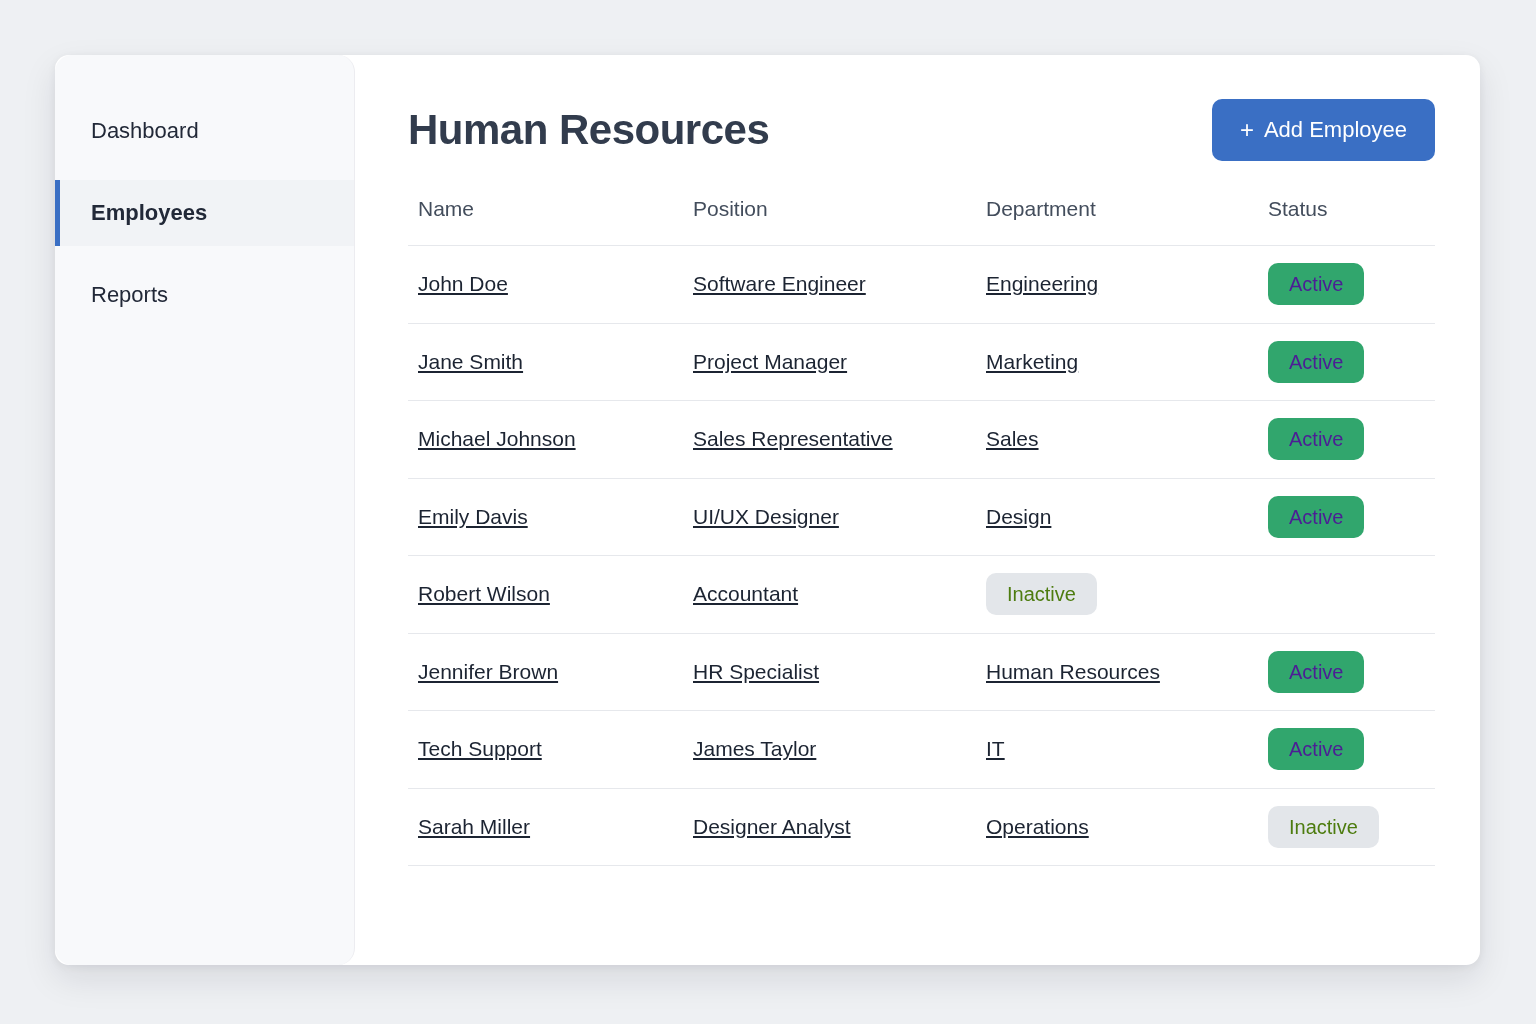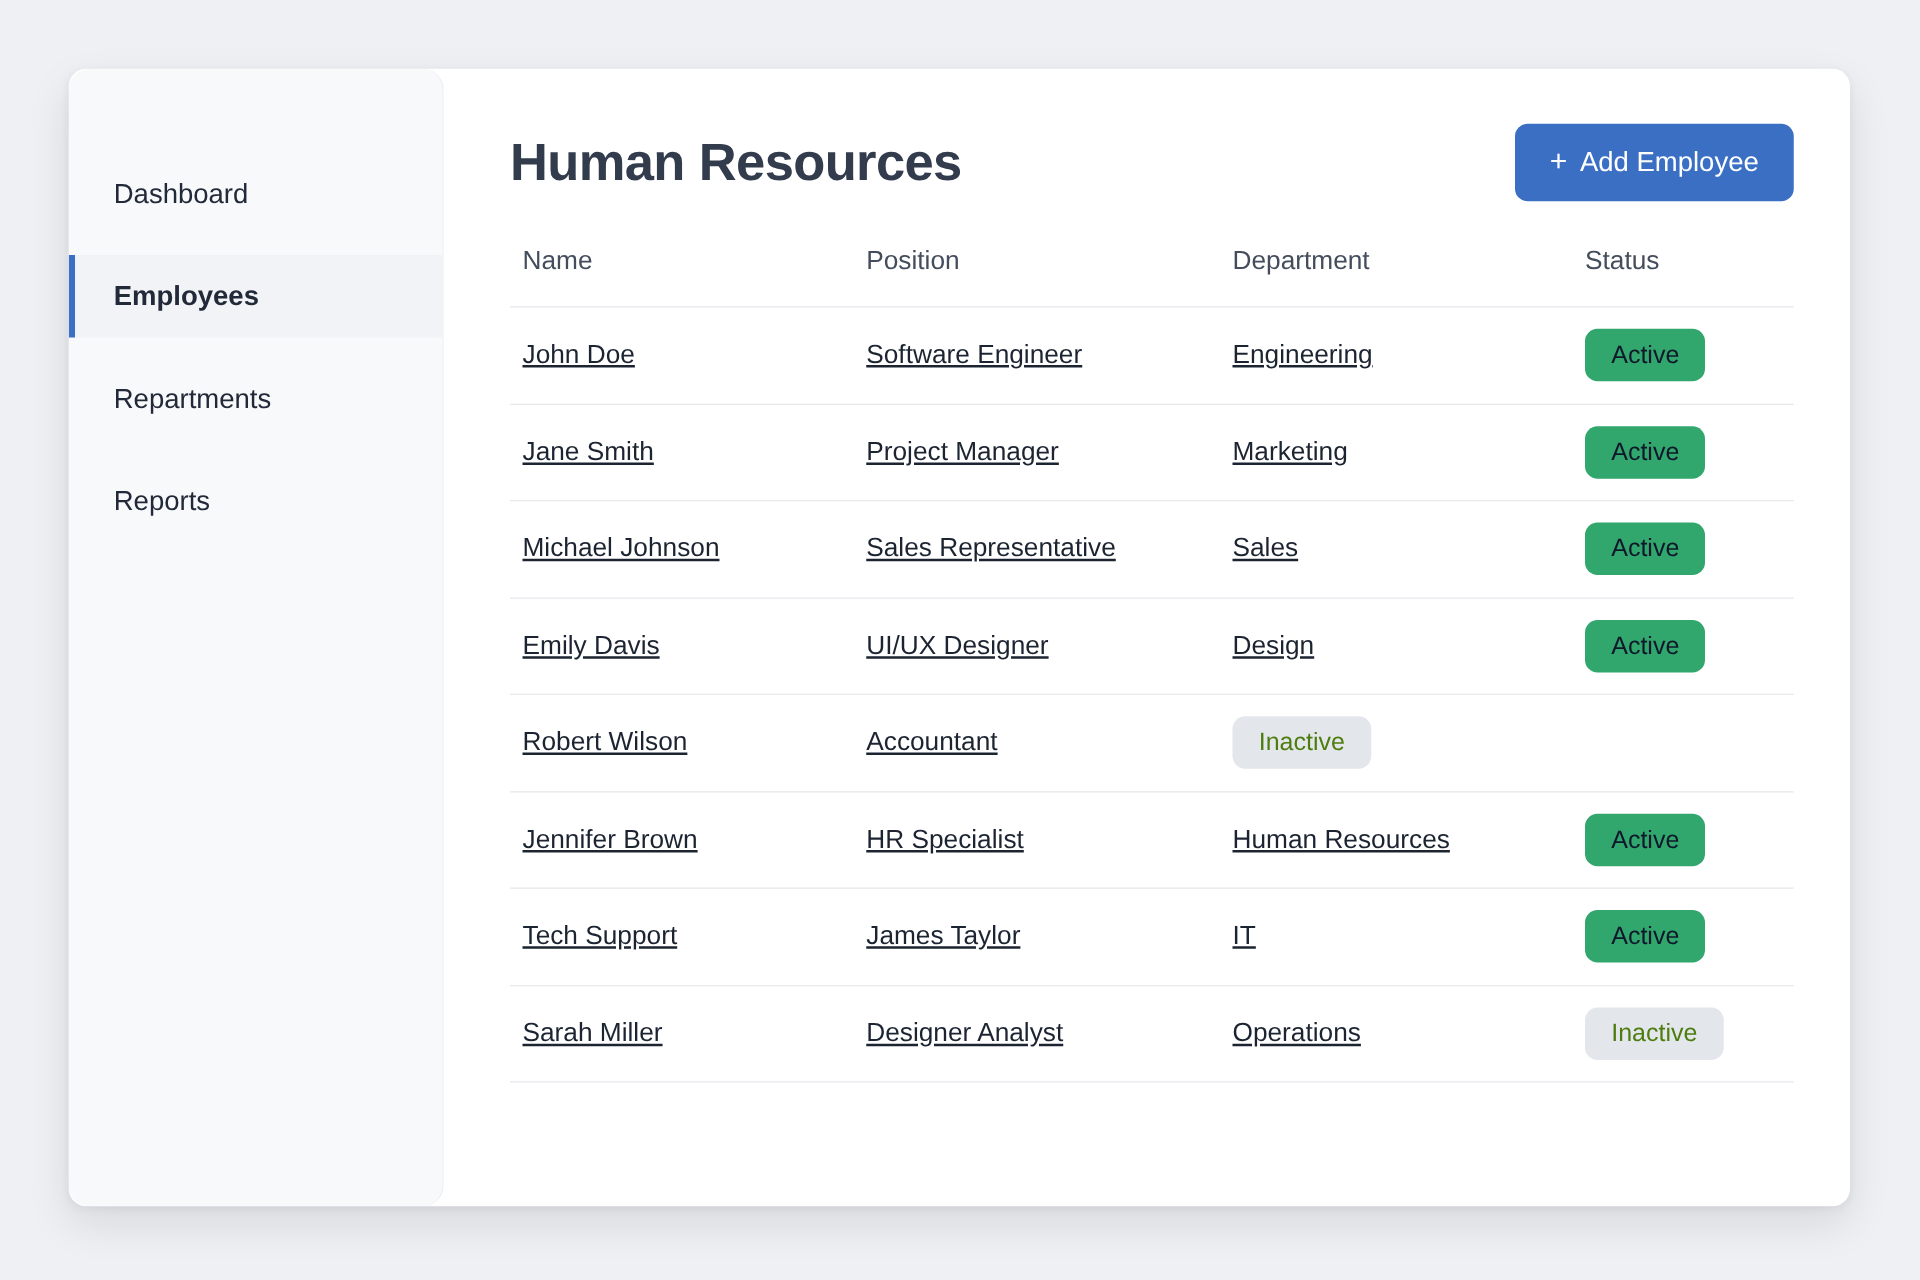--- a/index.html
+++ b/index.html
@@ -17,21 +17,21 @@
     border-radius:14px;
     box-shadow:0 14px 34px rgba(16,24,40,.10), 0 2px 8px rgba(16,24,40,.06);
     display:flex;
     overflow:hidden;
   }
   
   .sidebar {
     width:300px; flex-shrink:0;
     background:#f8f9fb;
     border-right:1px solid #ececf0;
-    padding-top:67px;
+    padding-top:43px;
     border-radius:17px;
   }
   .side-item {
     height:66px;
     display:flex; align-items:center;
     padding-left:31px;
     font-size:22px;
     color:#222938;
     border-left:5px solid transparent;
     margin-bottom:16px;
@@ -92,37 +92,34 @@
     color:#1c2432;
   }
   .trow > div { padding-left:10px;text-decoration:underline; }
   .badge {
     display:inline-block;
     padding:10px 21px;
     border-radius:10px;
     font-size:20px;
     line-height:1.1;
   }
-  .badge.active   { background:#31a66d; color:#0f172a; }
+  .badge.active   { background:#31a66d; color:#4c1d95; }
   .badge.inactive { background:#e3e6ea; color:#4d7c0f; }
 </style>
 </head>
 <body>
 
 <div class="card">
 
   <div class="sidebar">
     <div class="side-item">
       <span>Dashboard</span>
     </div>
     <div class="side-item active">
       <span>Employees</span>
-    </div>
-    <div class="side-item">
-      <span>Repartments</span>
     </div>
     <div class="side-item">
       <span>Reports</span>
     </div>
   </div>
 
   <div class="main">
 
     <div class="header-row">
       <h1 class="page-title">Human Resources</h1>

